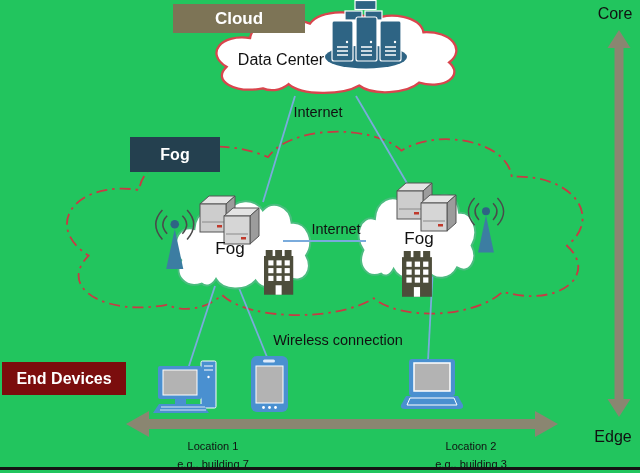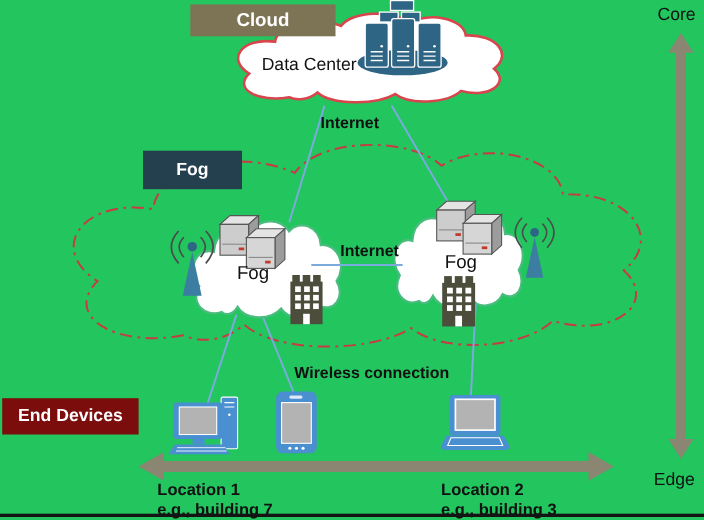--- a/index.html
+++ b/index.html
@@ -1,34 +1,34 @@
 <!DOCTYPE html>
 <html><head>
 <meta charset="utf-8">
 <style>
   html,body{margin:0;padding:0;background:#ffffff;}
   #stage{position:relative;width:640px;height:473px;background:#22c55e;overflow:hidden;
          font-family:"Liberation Sans", sans-serif;color:#111;}
   #diagram-svg{position:absolute;left:0;top:0;width:640px;height:473px;}
-  .abs{position:absolute;font-weight:bold;}
+  .abs{position:absolute;}
   .tag{display:flex;align-items:center;justify-content:center;color:#fff;font-weight:bold;}
   .tag-cloud{left:173px;top:4px;width:132px;height:29px;background:#7d7456;font-size:17px;}
   .tag-fog{left:130px;top:137px;width:90px;height:35px;background:#24404f;font-size:16px;}
   .tag-end{left:2px;top:362px;width:124px;height:33px;background:#7b0d0d;font-size:16px;}
   .cap{text-align:center;white-space:nowrap;}
   .cap-bold{font-weight:normal;}
   .t-datacenter{left:226px;top:51px;width:110px;font-size:16px;}
   .t-internet-top{left:286px;top:104px;width:64px;font-size:14.5px;}
   .t-internet-mid{left:304px;top:221px;width:64px;font-size:14.5px;}
   .t-fog-left{left:206px;top:239px;width:48px;font-size:17px;}
   .t-fog-right{left:395px;top:229px;width:48px;font-size:17px;}
   .t-wireless{left:262px;top:332px;width:152px;font-size:14.5px;}
   .t-core{left:591px;top:5px;width:48px;font-size:16px;}
   .t-edge{left:589px;top:428px;width:48px;font-size:16px;}
-  .loc{width:140px;font-size:15px;line-height:18px;}
+  .loc{width:140px;font-size:11px;line-height:18px;text-align:center;}
   .loc-1{left:143px;top:437px;}
   .loc-2{left:401px;top:437px;}
   .bottom-line{left:0;top:467px;width:640px;height:3px;background:#141414;}
 </style>
 </head>
 <body>
 
 <div id="stage">
 
   <svg id="diagram-svg" viewBox="0 0 640 473">

